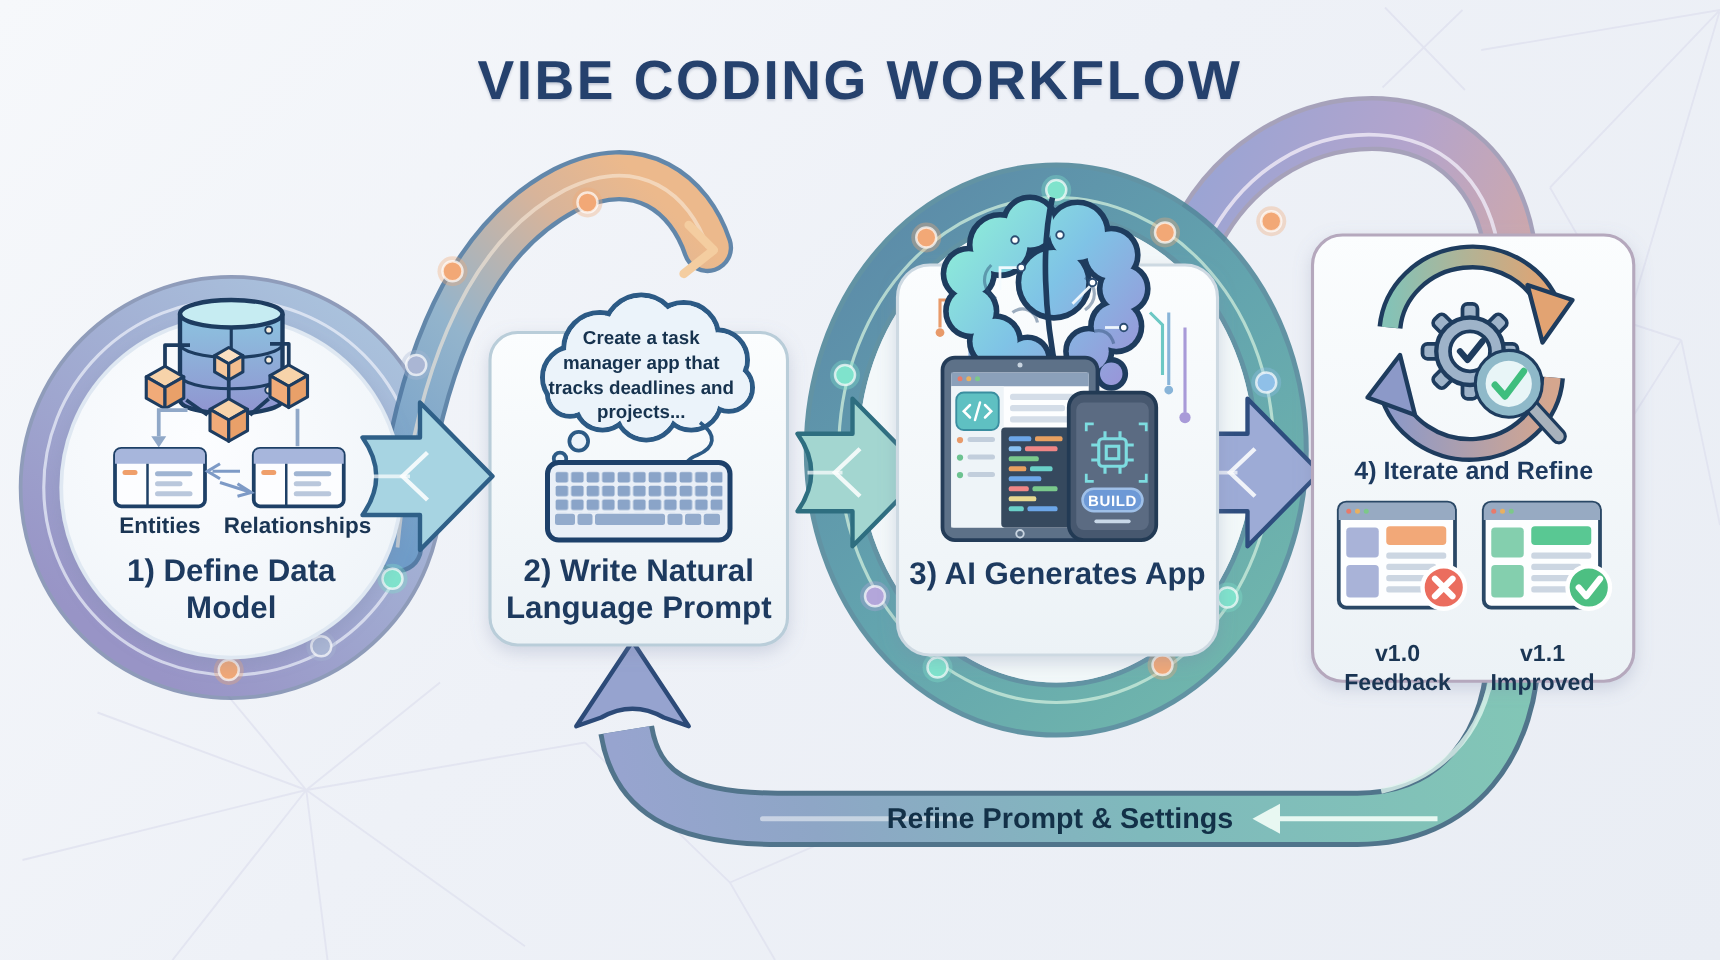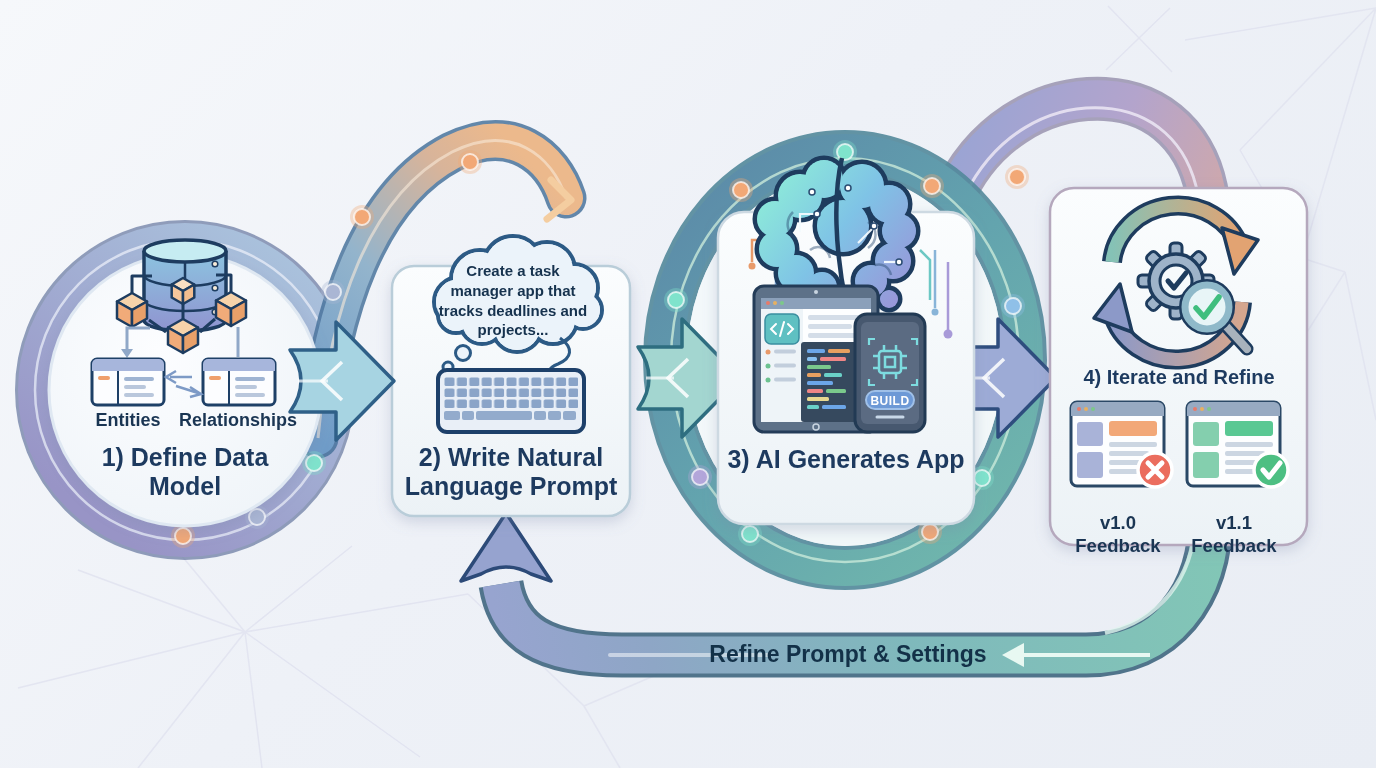--- a/index.html
+++ b/index.html
@@ -480,25 +480,26 @@
   <rect x="1225" y="451" width="40" height="5" rx="2" fill="#ccd6e2"></rect>
   <rect x="1225" y="460" width="48" height="5" rx="2" fill="#ccd6e2"></rect>
   <rect x="1225" y="469" width="34" height="5" rx="2" fill="#ccd6e2"></rect>
   <g>
     <circle cx="1271" cy="470" r="17" fill="#4dbf82" stroke="#ffffff" stroke-width="3.5"></circle>
     <polyline points="1263,470 1269,477 1280,463" fill="none" stroke="#fff" stroke-width="5" stroke-linecap="round" stroke-linejoin="round"></polyline>
   </g>
 </g>
 </svg>
 
+<div class="txt title">VIBE CODING WORKFLOW</div>
 <div class="txt step-label s1">1) Define Data Model</div>
 <div class="txt mini-label ent">Entities</div>
 <div class="txt mini-label rel">Relationships</div>
 <div class="txt thought">Create a task manager app that tracks deadlines and projects...</div>
 <div class="txt step-label s2">2) Write Natural Language Prompt</div>
 <div class="txt step-label s3">3) AI Generates App</div>
 <div class="txt build">BUILD</div>
 <div class="txt step-label s4">4) Iterate and Refine</div>
 <div class="txt vlabel v1">v1.0 Feedback</div>
-<div class="txt vlabel v2">v1.1 Feedback</div>
+<div class="txt vlabel v2">v1.1 Improved</div>
 <div class="txt loop-label">Refine Prompt &amp; Settings</div>
 
 </div>
 
 </body></html>

